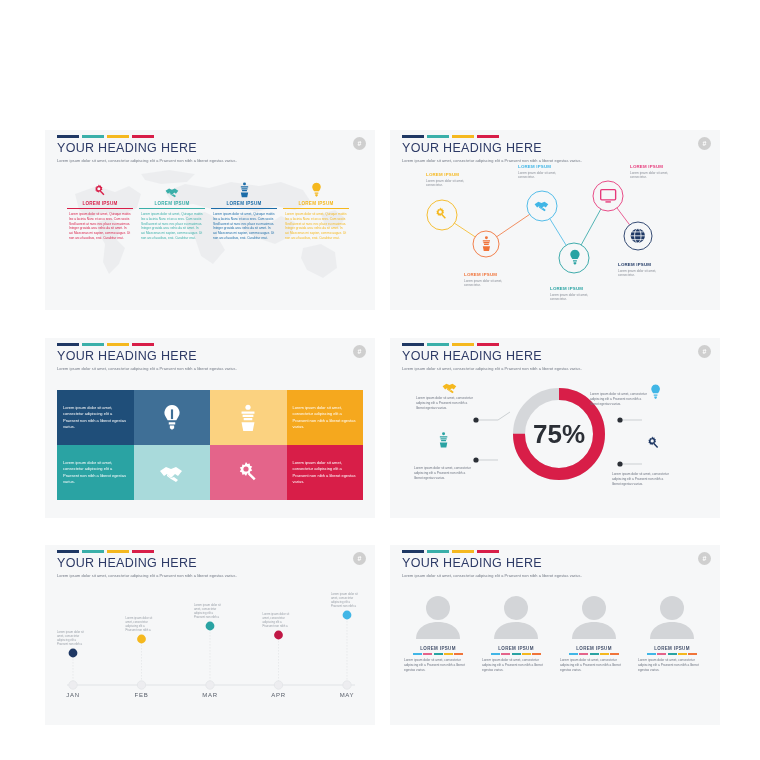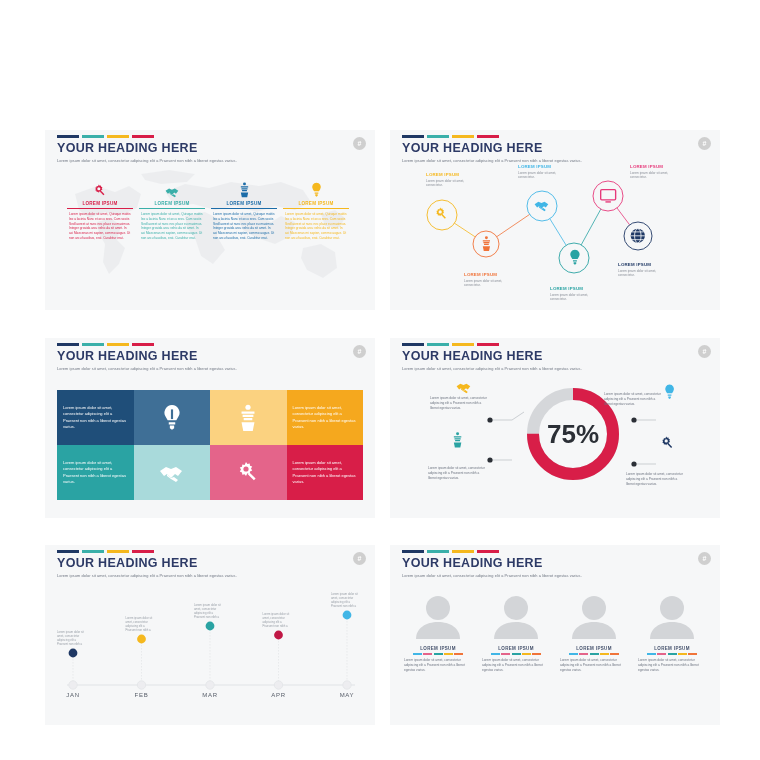--- a/index.html
+++ b/index.html
@@ -10,21 +10,21 @@
   .s2{left:390px;top:130px;}
   .s3{left:45px;top:338px;}
   .s4{left:390px;top:338px;}
   .s5{left:45px;top:545px;}
   .s6{left:390px;top:545px;}
 
   .hdr{position:absolute;left:12px;top:5px;}
   .bars{display:flex;gap:3px;margin-bottom:3px;}
   .bars i{display:block;width:22px;height:3.2px;}
   .b0{background:#1f3864;}.b1{background:#3aafa9;}.b2{background:#f5b81e;}.b3{background:#d81e48;}
-  .title{font-size:12.5px;font-weight:bold;color:#2d3a66;letter-spacing:.3px;line-height:1.15;
+  .title{font-size:12.5px;font-weight:normal;color:#2d3a66;letter-spacing:.3px;line-height:1.15;
          font-family:"Liberation Sans",sans-serif;}
   .sub{font-size:3.9px;color:#6d7480;margin-top:2.5px;letter-spacing:.08px;white-space:nowrap;}
   .pnum{position:absolute;right:9px;top:7px;width:13px;height:13px;border-radius:50%;
         background:#cfcfcf;color:#fff;font-size:7px;line-height:13px;text-align:center;font-weight:bold;}
 
   
   .map{position:absolute;left:0;top:22px;width:330px;height:158px;opacity:.5;}
   .cols{position:absolute;left:22px;top:50px;width:290px;display:flex;gap:6px;}
   .col{width:66px;text-align:center;}
   .col .ic{height:18px;display:flex;align-items:flex-end;justify-content:center;}
@@ -47,21 +47,21 @@
   .g0{background:#1f4e79;color:#fff;}
   .g1{background:#3f6f96;}
   .g2{background:#fbd280;}
   .g3{background:#f5a81e;color:#fff;}
   .g4{background:#2aa3a3;color:#fff;}
   .g5{background:#a9dadb;}
   .g6{background:#e4648a;}
   .g7{background:#d81e48;color:#fff;}
 
   
-  .donutwrap{position:absolute;left:18px;top:22px;width:330px;height:158px;}
+  .donutwrap{position:absolute;left:4px;top:22px;width:330px;height:158px;}
   .dtxt{position:absolute;font-size:3.2px;color:#6d7480;line-height:1.5;width:60px;}
 
   
   .tl{position:absolute;left:0;top:22px;width:330px;height:158px;}
 
   
   .team{position:absolute;left:12px;top:48px;width:306px;display:flex;gap:6px;}
   .member{width:72px;text-align:center;}
   .mlab{font-size:4.5px;font-weight:bold;color:#44506b;letter-spacing:.35px;margin-top:3px;}
   .mbar{display:flex;gap:1.2px;justify-content:center;margin:2px 0 3px;}

